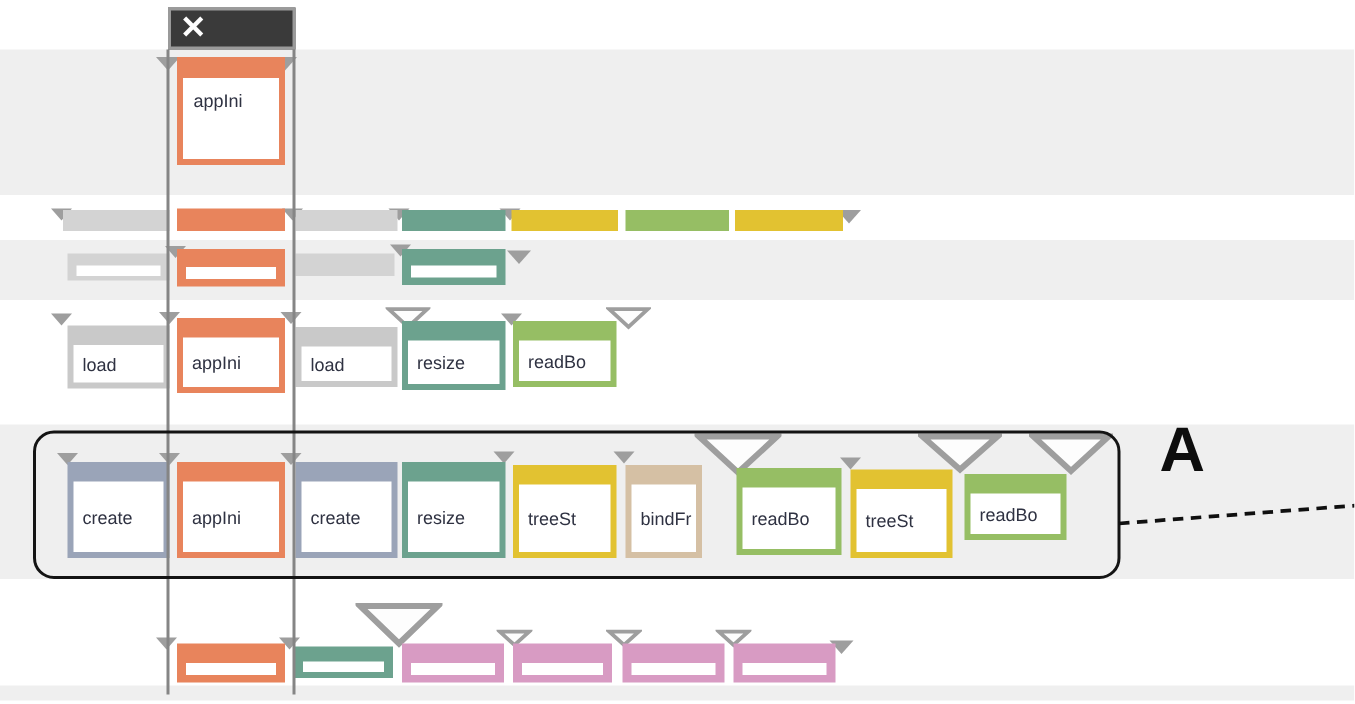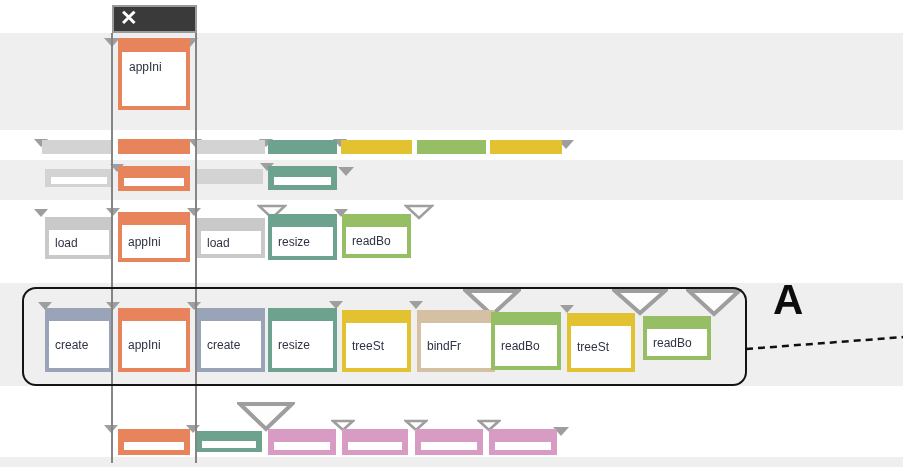--- a/index.html
+++ b/index.html
@@ -135,21 +135,21 @@
         <span class="lbl">resize</span>
       </div>
   </div>
   <div class="tf sm" style="left:329px;top:301px;"></div>
   <div class="box" style="left:342px;top:310px;width:69px;height:62px;background:#e2c231;">
     <div class="body">
         <span class="lbl">treeSt</span>
       </div>
   </div>
   <div class="tf sm" style="left:409px;top:301px;"></div>
-  <div class="box" style="left:417px;top:310px;width:78px;height:62px;background:#d5c0a4;">
+  <div class="box" style="left:417px;top:310px;width:51px;height:62px;background:#d5c0a4;">
     <div class="body">
         <span class="lbl">bindFr</span>
       </div>
   </div>
   <svg class="th" style="left:463px;top:288px;" width="58" height="30">
       <polygon points="3,3 55,3 29,27" fill="#fdfdfd" stroke="#9e9e9e" stroke-width="4"></polygon>
     </svg>
   <div class="box" style="left:491px;top:312px;width:70px;height:58px;background:#96be64;">
     <div class="body">
         <span class="lbl">readBo</span>

